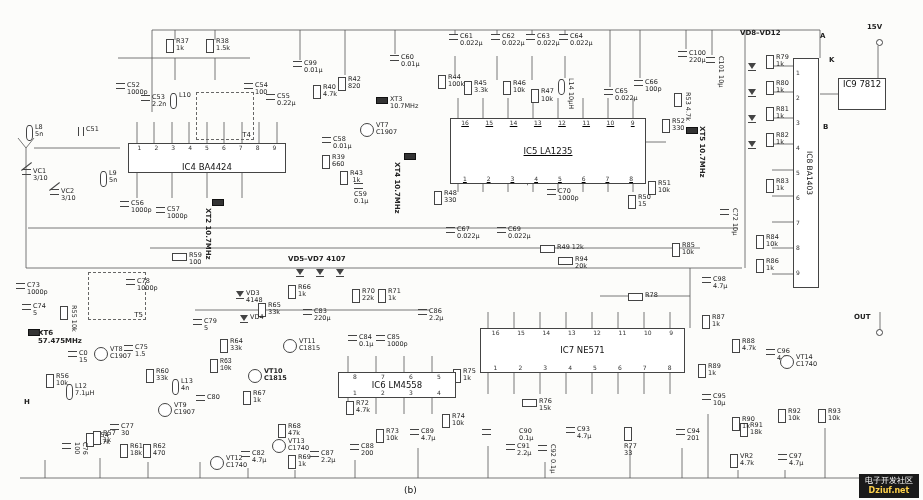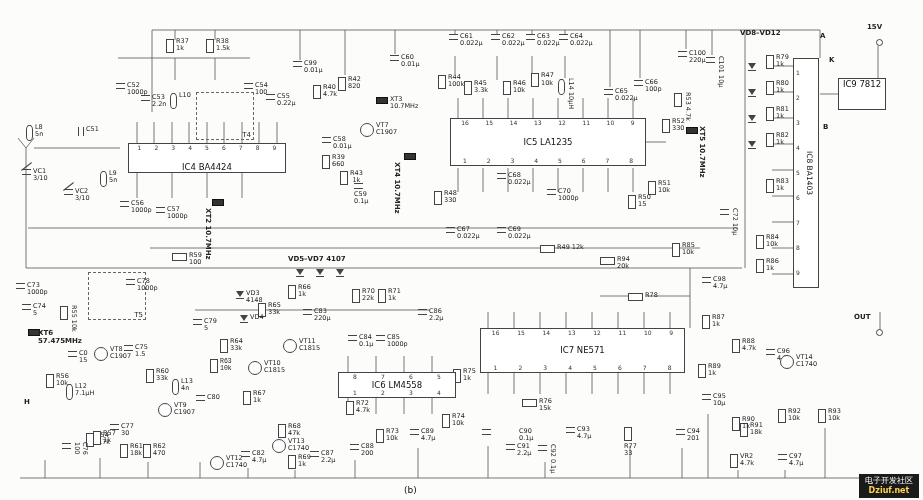--- a/index.html
+++ b/index.html
@@ -178,21 +178,21 @@
           <span>3</span>
           <span>4</span>
           <span>5</span>
           <span>6</span>
           <span>7</span>
           <span>8</span>
           <span>9</span>
         </div>
         <div class="iclabel">IC4 BA4424</div>
       </div>
-      <div class="ic" style="left: 450px; top: 118px; width: 196px; height: 48px;">
+      <div class="ic" style="left: 450px; top: 118px; width: 196px; height: 66px; text-decoration: underline;">
         <div class="pins pt">
           <span>16</span>
           <span>15</span>
           <span>14</span>
           <span>13</span>
           <span>12</span>
           <span>11</span>
           <span>10</span>
           <span>9</span>
         </div>
@@ -355,21 +355,21 @@
       <div class="cmp t-r" style="left: 464px; top: 80px;">
         <span class="sym"></span>
         <span class="lab">R45
 3.3k</span>
       </div>
       <div class="cmp t-r" style="left: 503px; top: 80px;">
         <span class="sym"></span>
         <span class="lab">R46
 10k</span>
       </div>
-      <div class="cmp t-r" style="left: 531px; top: 72px; align-items: center;">
+      <div class="cmp t-r" style="left: 531px; top: 88px; align-items: center;">
         <span class="sym"></span>
         <span class="lab">R47
 10k</span>
       </div>
       <div class="cmp t-l vtext" style="left: 558px; top: 78px;">
         <span class="sym"></span>
         <span class="lab">L14 10μH</span>
       </div>
       <div class="cmp t-c" style="left: 604px; top: 88px;">
         <span class="sym"></span>
@@ -488,21 +488,21 @@
       </div>
       <div class="cmp t-c horiz" style="left: 78px; top: 126px;">
         <span class="sym"></span>
         <span class="lab">C51</span>
       </div>
       <div class="cmp t-vc" style="left: 22px; top: 168px;">
         <span class="sym"></span>
         <span class="lab">VC1
 3/10</span>
       </div>
-      <div class="cmp t-vc" style="left: 64px; top: 188px;">
+      <div class="cmp t-vc" style="left: 50px; top: 188px;">
         <span class="sym"></span>
         <span class="lab">VC2
 3/10</span>
       </div>
       <div class="cmp t-l" style="left: 100px; top: 170px;">
         <span class="sym"></span>
         <span class="lab">L9
 5n</span>
       </div>
       <div class="cmp t-c" style="left: 120px; top: 200px;">
@@ -553,21 +553,21 @@
       <div class="cmp t-r" style="left: 648px; top: 180px;">
         <span class="sym"></span>
         <span class="lab">R51
 10k</span>
       </div>
       <div class="cmp t-r" style="left: 628px; top: 194px;">
         <span class="sym"></span>
         <span class="lab">R50
 15</span>
       </div>
-      <div class="cmp t-r horiz" style="left: 600px; top: 256px;">
+      <div class="cmp t-r horiz" style="left: 558px; top: 256px;">
         <span class="sym"></span>
         <span class="lab">R94
 20k</span>
       </div>
       <div class="cmp t-r" style="left: 672px; top: 242px;">
         <span class="sym"></span>
         <span class="lab">R85
 10k</span>
       </div>
       <div class="cmp t-cp vtext" style="left: 720px; top: 208px;">
@@ -780,21 +780,21 @@
       <div class="cmp t-r" style="left: 210px; top: 358px; font-family: Liberation Mono, monospace;">
         <span class="sym"></span>
         <span class="lab">R63
 10k</span>
       </div>
       <div class="cmp t-r" style="left: 220px; top: 338px;">
         <span class="sym"></span>
         <span class="lab">R64
 33k</span>
       </div>
-      <div class="cmp t-q" style="left: 248px; top: 360px;">
+      <div class="cmp t-q" style="left: 248px; top: 368px; font-weight: bold;">
         <span class="sym"></span>
         <span class="lab">VT10
 C1815</span>
       </div>
       <div class="cmp t-q" style="left: 283px; top: 338px;">
         <span class="sym"></span>
         <span class="lab">VT11
 C1815</span>
       </div>
       <div class="cmp t-r" style="left: 243px; top: 390px;">

